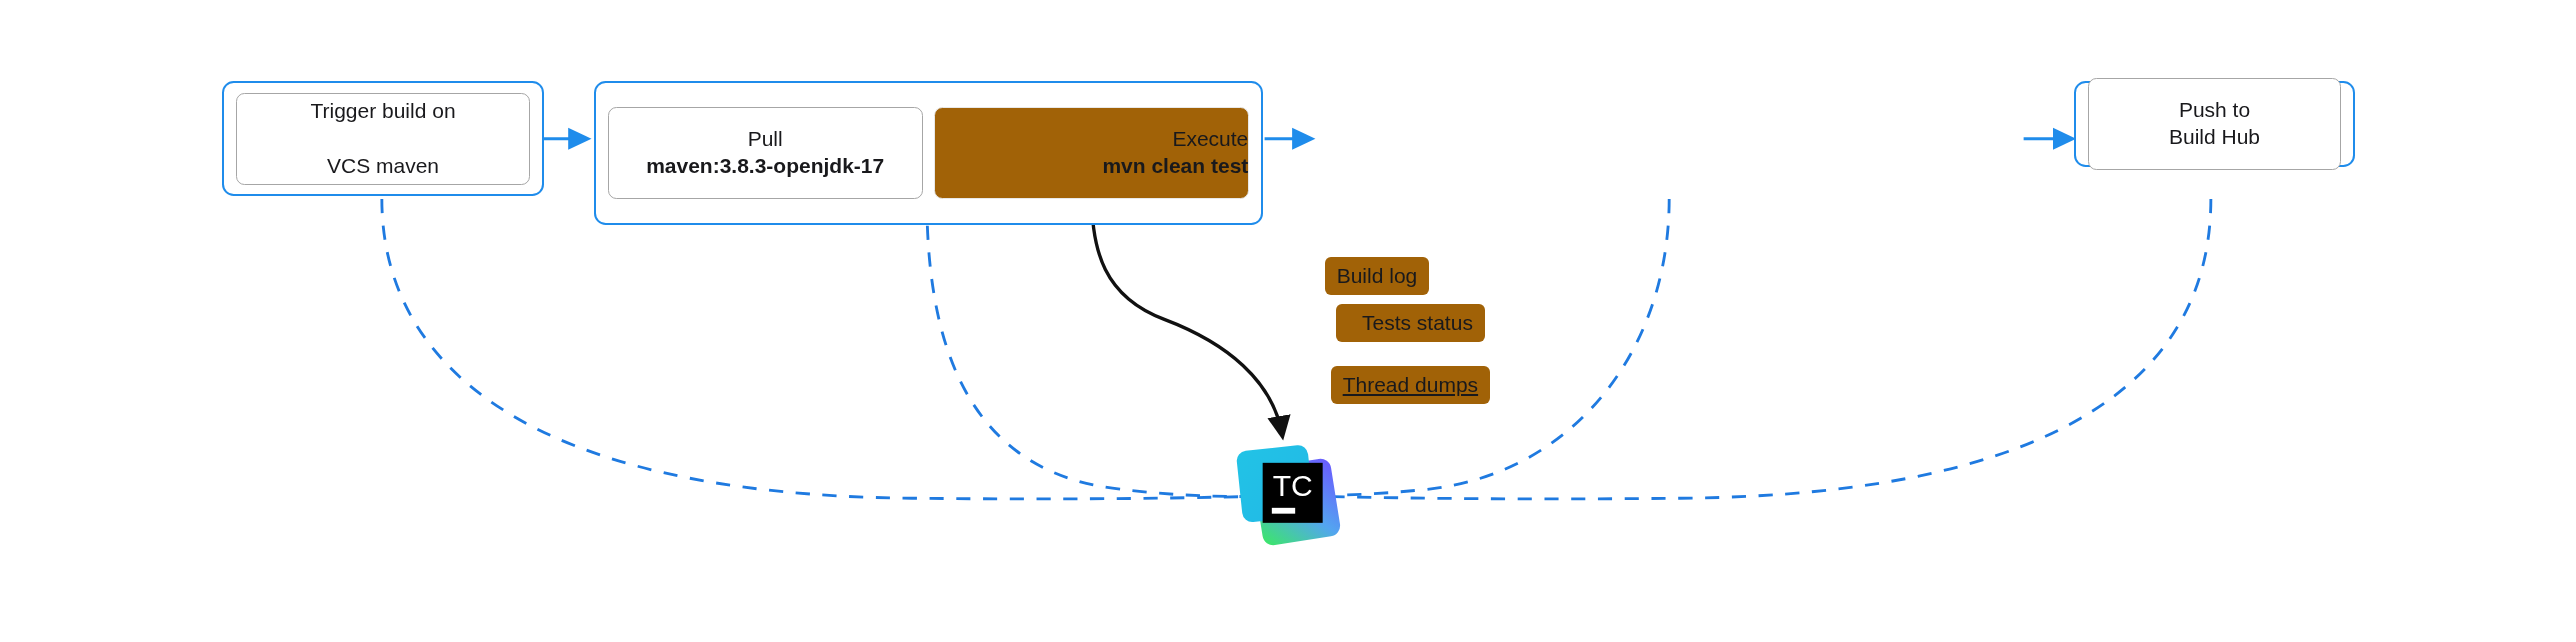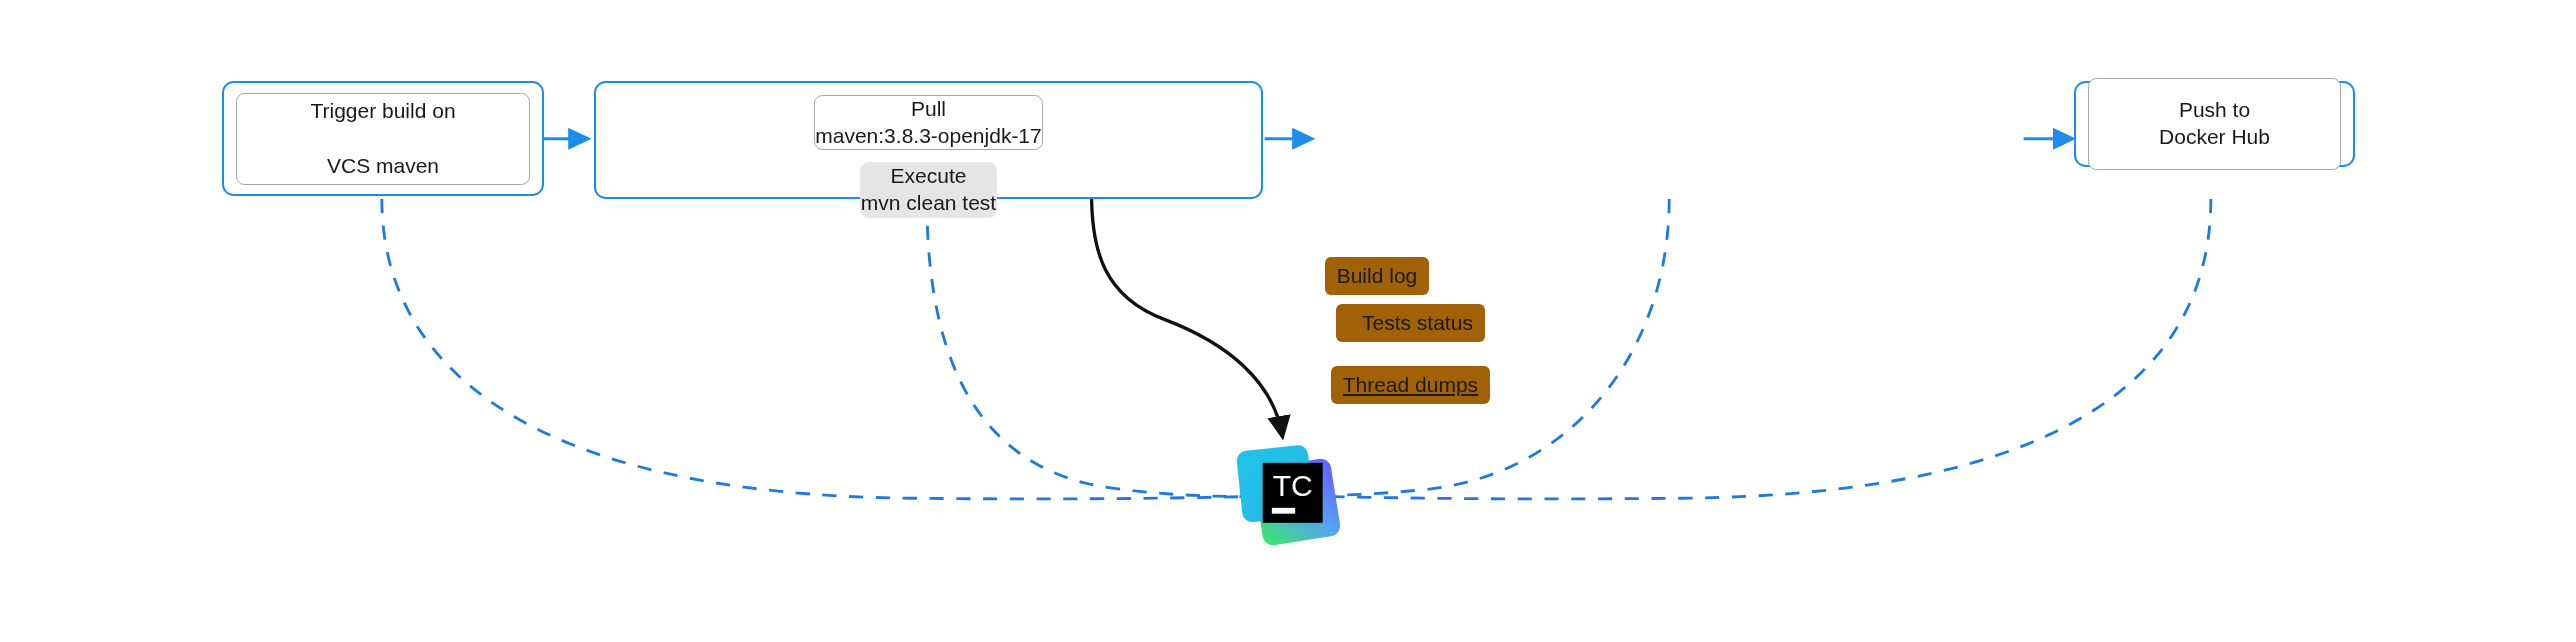--- a/index.html
+++ b/index.html
@@ -34,35 +34,36 @@
     border-radius:8.4px;
     display:flex;
     flex-direction:column;
     align-items:center;
     justify-content:center;
     height:92px;
     background:#ffffff;
     border:1.7px solid #a6a6a6;
   }
   .node.filled{
-    background:#e5e5e5;
+    background:#a16207;
     border:1.7px solid #e8e8e8;
+    align-items:flex-end;
   }
   .node .l1{
     font-size:21px;
     color:#19191c;
     line-height:1.28;
     font-weight:400;
     white-space:nowrap;
   }
   .node .l2{
     font-size:21px;
     color:#19191c;
     line-height:1.28;
-    font-weight:400;
+    font-weight:700;
     white-space:nowrap;
   }
 
   
   .tag{
     position:absolute;
     background:#a16207;
     border-radius:5.9px;
     color:#19191c;
     font-size:21px;
@@ -120,36 +121,36 @@
     <path d="M 1305,232 C 1305,300 1320,355 1392,382 C 1466,410 1522,455 1533,520" stroke="#111111" stroke-width="4" fill="none" marker-end="url(#blackhead)"></path>
   </svg>
 
   <div class="group" style="left:222px;top:81px;width:322px;height:115px;">
     <div class="node" style="width:100%;gap:28px;">
       <span class="l1">Trigger build on</span>
       <span class="l1">VCS maven</span>
     </div>
   </div>
 
-  <div class="group" style="left:594px;top:81px;width:669px;height:118px;flex-direction:column;">
+  <div class="group" style="left:594px;top:81px;width:669px;height:144px;">
     <div class="node" style="flex:1 1 0;">
       <span class="l1">Pull</span>
       <span class="l2">maven:3.8.3-openjdk-17</span>
     </div>
     <div class="node filled" style="flex:1 1 0;">
       <span class="l1">Execute</span>
       <span class="l2">mvn clean test</span>
     </div>
   </div>
 
 
   <div class="group" style="left:2074px;top:81px;width:281px;height:86px;">
     <div class="node" style="width:100%;">
       <span class="l1">Push to</span>
-      <span class="l1">Docker Hub</span>
+      <span class="l1">Build Hub</span>
     </div>
   </div>
 
   <div class="tag" style="left:1325px;top:257px;">Build log</div>
   <div class="tag" style="left:1336px;top:304px;padding-left:26px;">Tests status</div>
   <div class="tag" style="left:1331px;top:366px;text-decoration:underline;">Thread dumps</div>
 
   <svg id="tc-logo" viewBox="0 0 126 140" xmlns="http://www.w3.org/2000/svg">
 
     <g>

